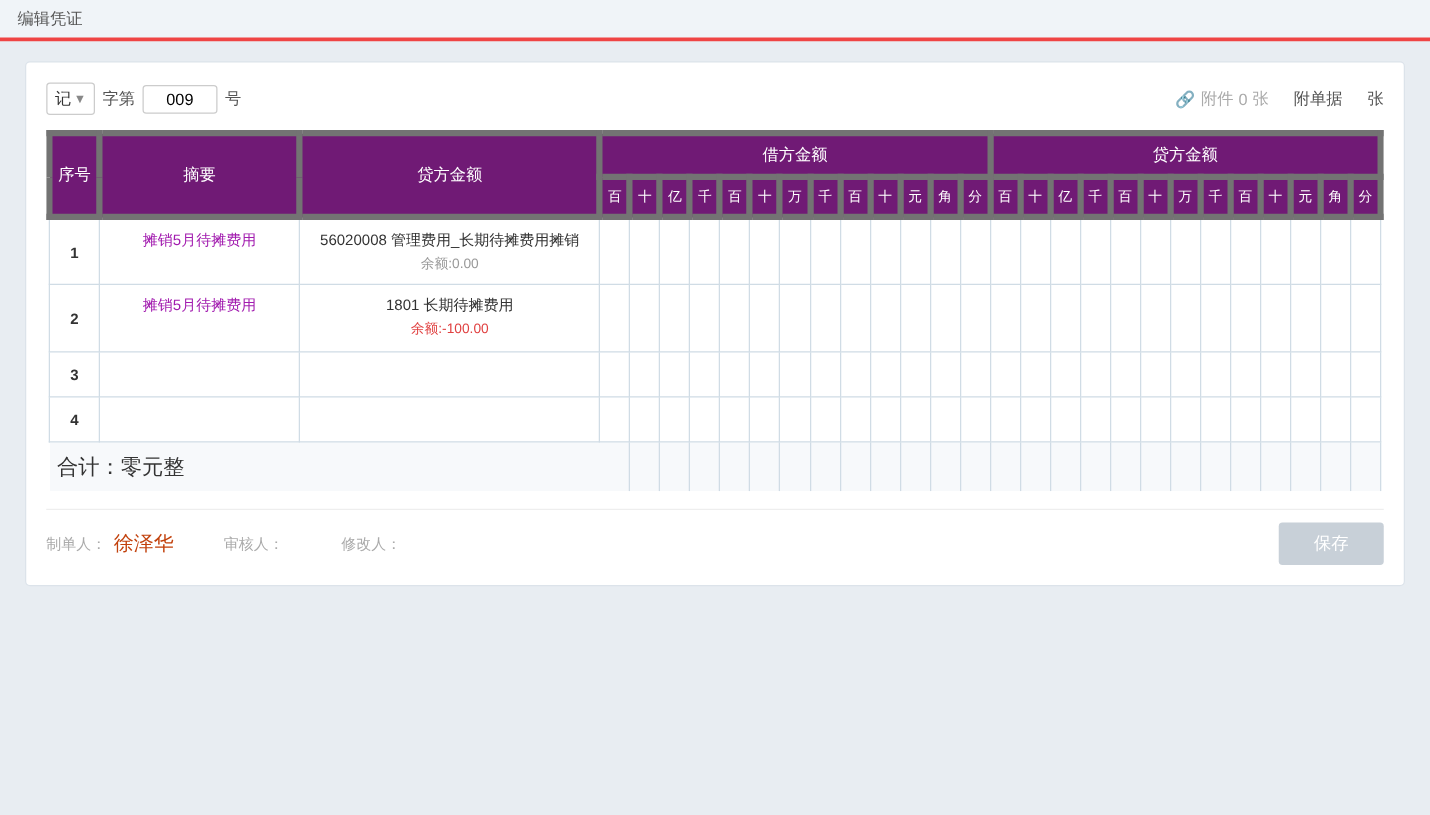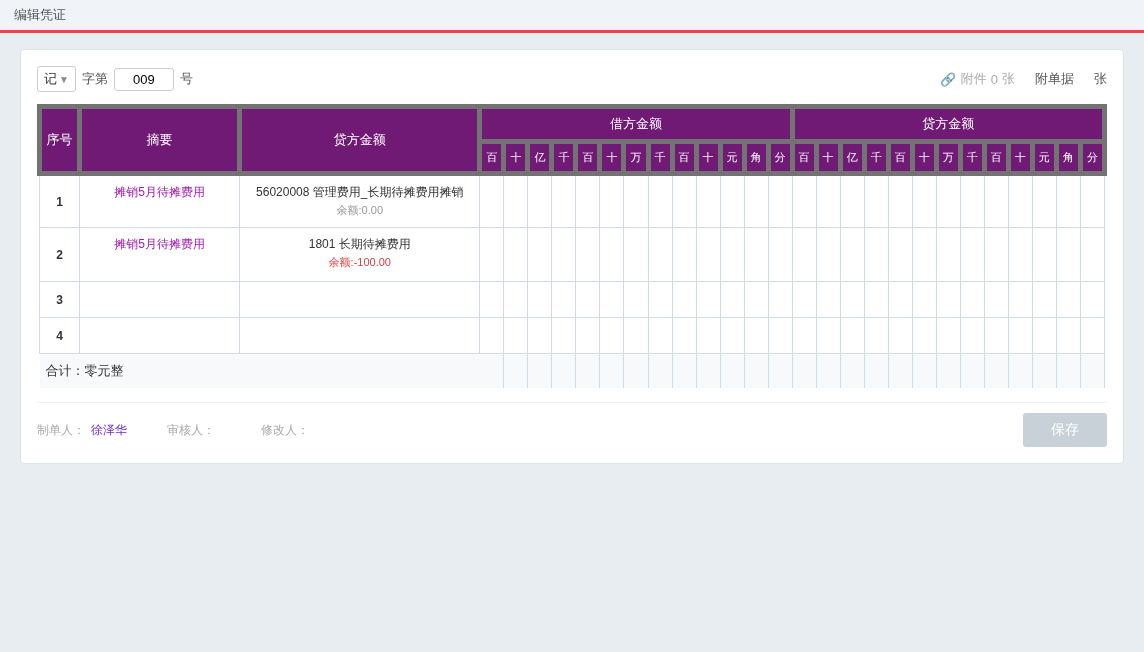--- a/index.html
+++ b/index.html
@@ -212,41 +212,41 @@
     }
 
     .total-row td {
       border-top: 1px solid #bbb;
       background: #f7f9fb;
       padding: 8px 6px;
     }
 
     .total-label {
       text-align: left;
-      font-size: 13px;
+      font-size: 17px;
       color: #333;
     }
 
     .footer-bar {
       display: flex;
       align-items: center;
       gap: 40px;
       margin-top: 14px;
       padding-top: 10px;
       border-top: 1px solid #eee;
     }
 
     .footer-field {
       color: #aaa;
       font-size: 12px;
     }
 
     .footer-value {
-      color: #6d28d9;
-      font-size: 12px;
+      color: #c2410c;
+      font-size: 16px;
     }
 
     .save-btn {
       margin-left: auto;
       background: #c8d0d8;
       color: #fff;
       border: none;
       padding: 8px 28px;
       border-radius: 3px;
       font-size: 14px;

